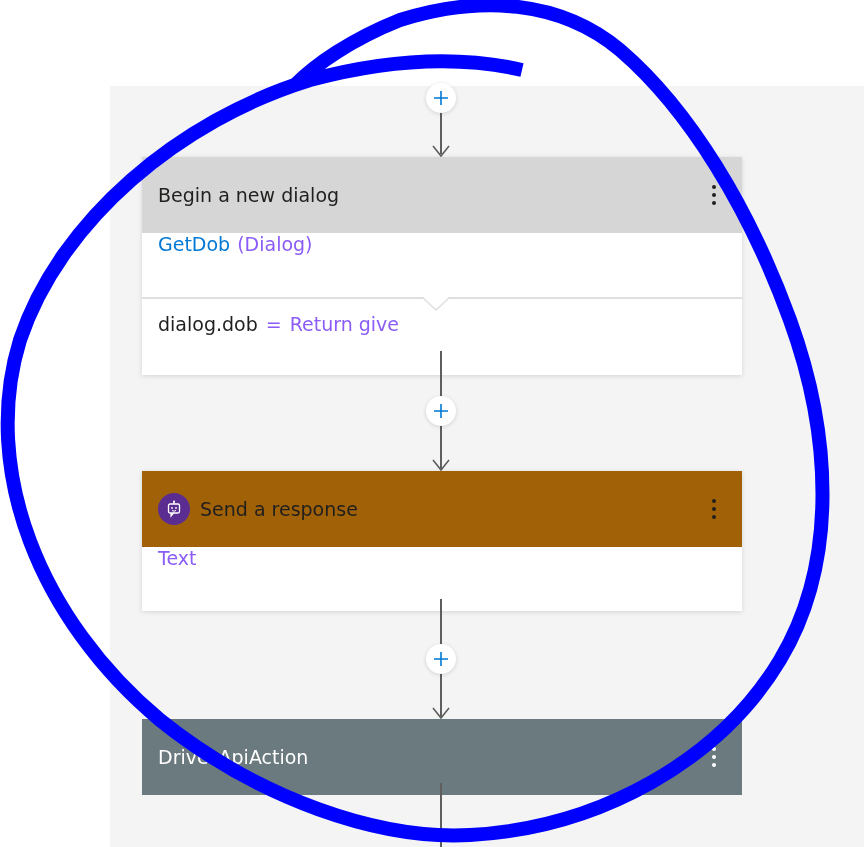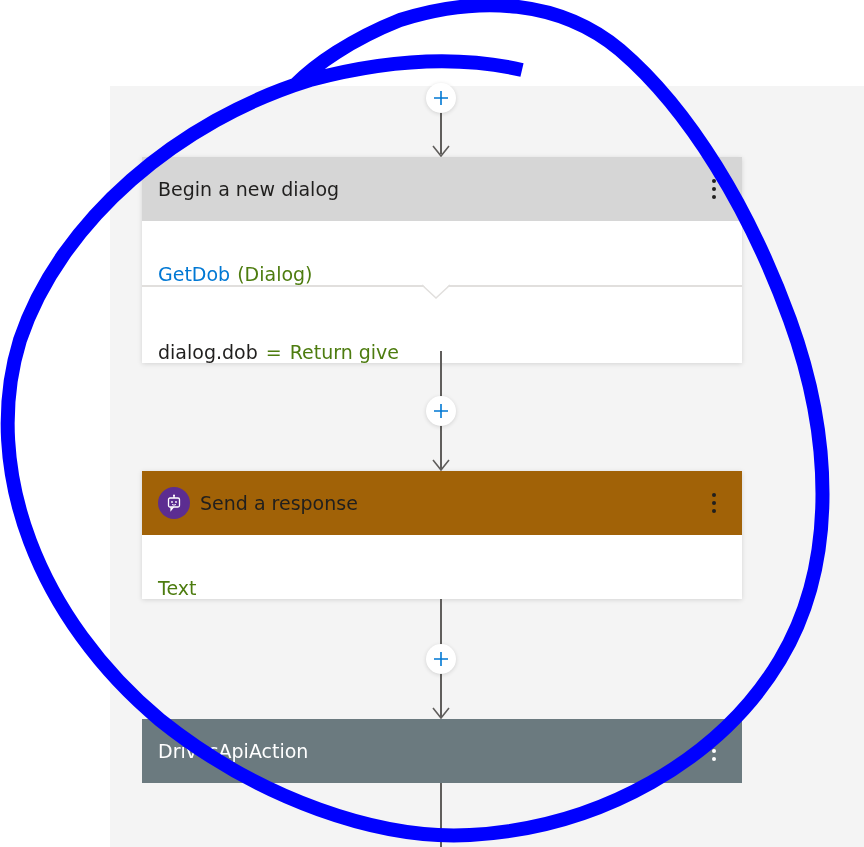--- a/index.html
+++ b/index.html
@@ -22,35 +22,35 @@
       position: absolute; left: 426px; width: 30px; height: 30px; border-radius: 50%;
       background: #ffffff; box-shadow: 0 1px 4px rgba(0,0,0,0.14);
       display: flex; align-items: center; justify-content: center; cursor: pointer;
     }
     .plus-button svg { width: 16px; height: 16px; }
     .card {
       position: absolute; left: 142px; width: 600px;
       box-shadow: 0 1px 5px rgba(0,0,0,0.13); background: #fff;
     }
     .card-header {
-      height: 64px; display: flex; align-items: center; padding: 0 16px;
+      height: 76px; display: flex; align-items: center; padding: 0 16px;
       font-size: 19px; color: #201f1e; position: relative;
     }
     .card-header .title { flex: 1; }
     .more-button {
       width: 24px; height: 40px; display: flex; flex-direction: column;
       align-items: center; justify-content: center; gap: 4px; cursor: pointer;
     }
     .more-button .dot { width: 4px; height: 4px; border-radius: 50%; background: #201f1e; }
     .card-row {
-      height: 64px; display: flex; align-items: flex-end; padding: 0 16px;
+      height: 64px; display: flex; align-items: flex-start; padding: 0 16px;
       font-size: 19px; color: #201f1e; background: #fff; position: relative;
     }
     .link { color: #0078d4; cursor: pointer; }
-    .muted { color: #4d7c0f; }
+    .muted { color: #8b5cf6; }
     .divider {
       position: relative; height: 2px; background: #e1dfdd;
     }
     .divider-notch {
       position: absolute; left: 280px; top: -1px; width: 28px; height: 16px;
     }
     .bot-icon {
       width: 32px; height: 32px; border-radius: 50%; background: #5c2d91;
       display: flex; align-items: center; justify-content: center; margin-right: 10px;
     }

